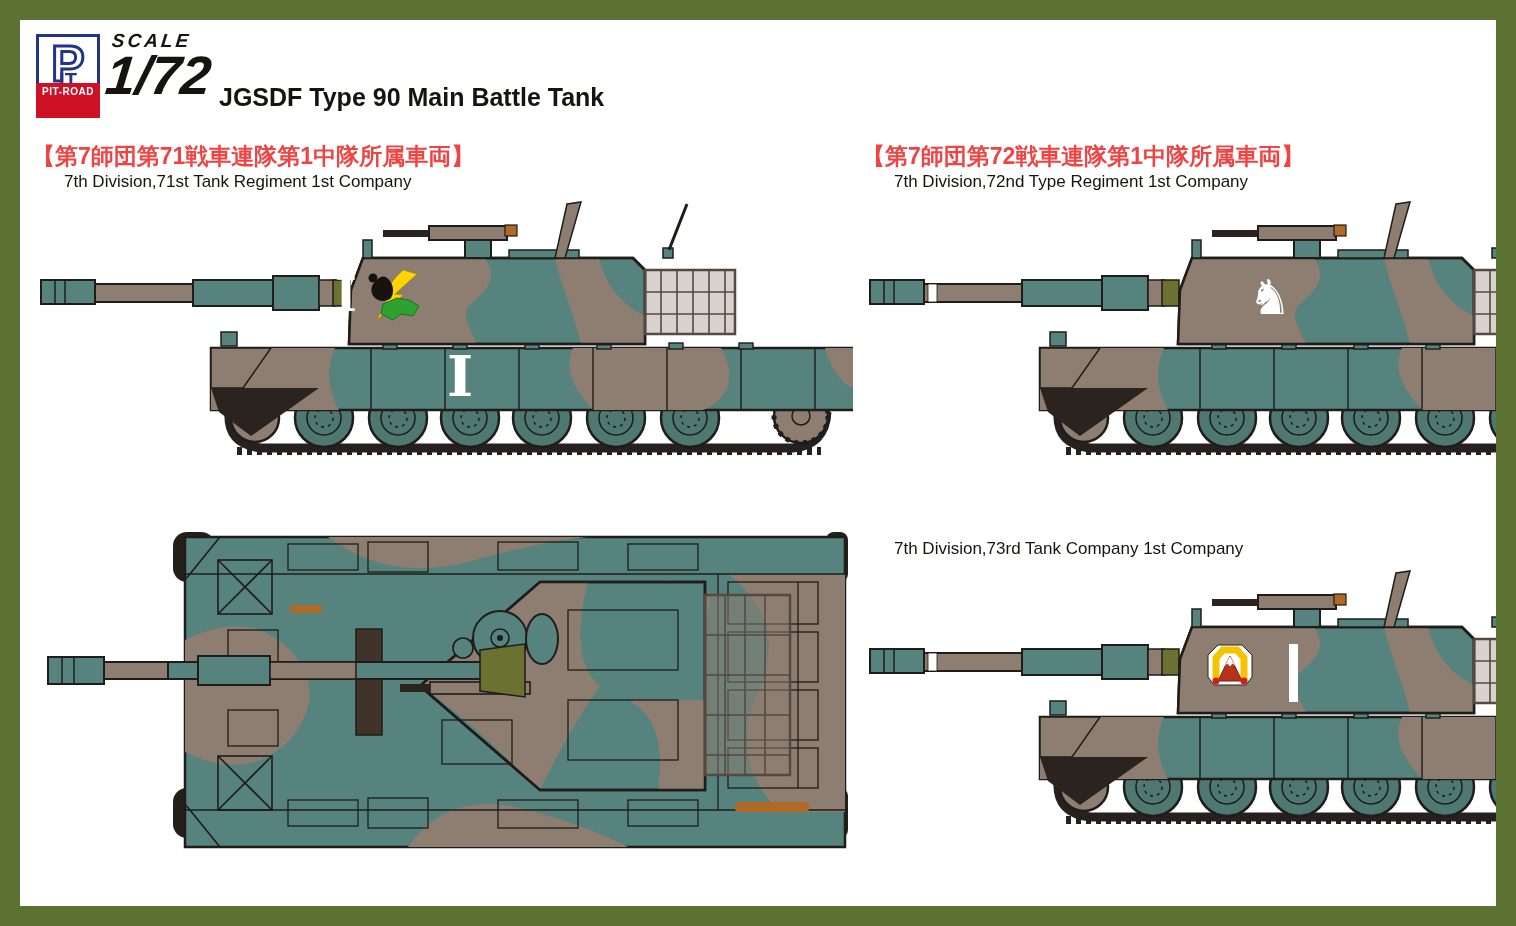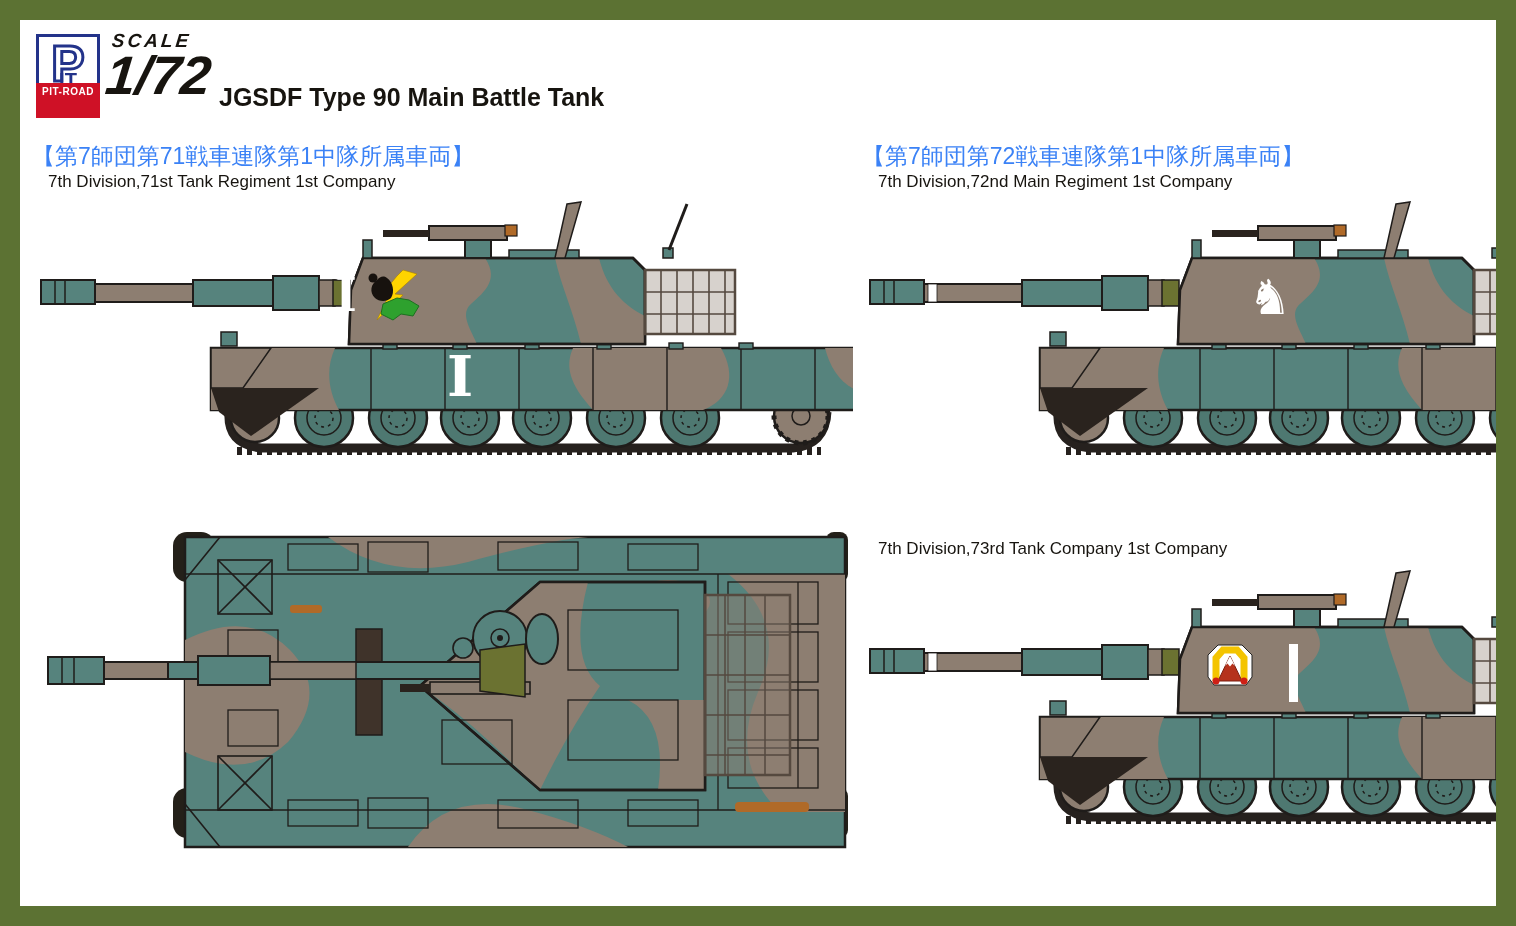--- a/index.html
+++ b/index.html
@@ -8,22 +8,22 @@
   .abs{position:absolute;}
   
   .logo-box{position:absolute;left:16px;top:14px;width:64px;height:84px;background:#fff;border:3px solid #23338a;box-sizing:border-box;}
   .logo-banner{position:absolute;left:-3px;right:-3px;bottom:-3px;height:35px;background:#cf1126;color:#fff;
     font-weight:bold;font-size:10px;letter-spacing:.5px;text-align:center;line-height:18px;}
   .scale-label{position:absolute;left:92px;top:10px;font-size:19px;font-weight:900;font-style:italic;letter-spacing:3px;transform:skewX(-6deg);color:#17140f;}
   .scale-value{position:absolute;left:86px;top:28px;font-size:54px;font-weight:900;font-style:italic;transform:skewX(-6deg);color:#17140f;line-height:1;}
   .title-ja{position:absolute;left:196px;top:10px;font-size:46px;font-weight:900;letter-spacing:1px;color:#17140f;white-space:nowrap;line-height:1.15;}
   .title-en{position:absolute;left:199px;top:63px;font-size:25px;font-weight:bold;color:#17140f;white-space:nowrap;}
   
-  .h-ja{font-size:23px;font-weight:400;color:#3b82f6;white-space:nowrap;line-height:1.1;}
-  .h-en{font-size:17px;color:#17140f;white-space:nowrap;}
+  .h-ja{font-size:23px;font-weight:700;color:#ef4444;white-space:nowrap;line-height:1.1;}
+  .h-en{font-size:17px;color:#17140f;white-space:nowrap;margin-left:16px;}
   .footnote{position:absolute;left:15px;top:850px;font-size:19px;font-weight:bold;color:#17140f;white-space:nowrap;}
   .tankwrap{position:absolute;overflow:hidden;}
   svg{display:block;}
 </style>
 </head>
 <body>
 
 <div class="page">
   <div class="canvas">
 
@@ -135,21 +135,21 @@
       </svg>
       <div class="logo-banner">PIT-ROAD</div>
     </div>
     <div class="scale-label">SCALE</div>
     <div class="scale-value">1/72</div>
     <div class="title-en">JGSDF Type 90 Main Battle Tank</div>
 
     <div class="abs h-ja" style="left:12px;top:124px">【第7師団第71戦車連隊第1中隊所属車両】</div>
     <div class="abs h-en" style="left:28px;top:152px">7th Division,71st Tank Regiment 1st Company</div>
     <div class="abs h-ja" style="left:842px;top:124px">【第7師団第72戦車連隊第1中隊所属車両】</div>
-    <div class="abs h-en" style="left:858px;top:152px">7th Division,72nd Main Regiment 1st Company</div>
+    <div class="abs h-en" style="left:858px;top:152px">7th Division,72nd Type Regiment 1st Company</div>
     <div class="abs h-en" style="left:858px;top:519px">7th Division,73rd Tank Company 1st Company</div>
 
     <div class="abs" style="left:13px;top:178px">
       <svg width="820" height="262" viewBox="0 0 820 262">
         <use href="#tank-side"></use>
         <text x="313" y="113" text-anchor="middle" font-family="DejaVu Serif, serif" font-weight="bold" font-size="46" fill="#ffffff">I</text>
         <text x="427" y="198" text-anchor="middle" font-family="DejaVu Serif, serif" font-weight="bold" font-size="56" fill="#ffffff">I</text>
         <g transform="translate(334,70)">
           <polygon points="36,2 50,6 28,26 36,27 10,52 20,31 12,30 30,8" fill="#ffd400" stroke="#a87f00" stroke-width="0.6"></polygon>
           <path d="M10,12 C4,16 2,24 8,30 C12,34 20,34 24,30 C28,24 26,14 20,10 C16,7 13,9 10,12 Z" fill="#17120e"></path>

